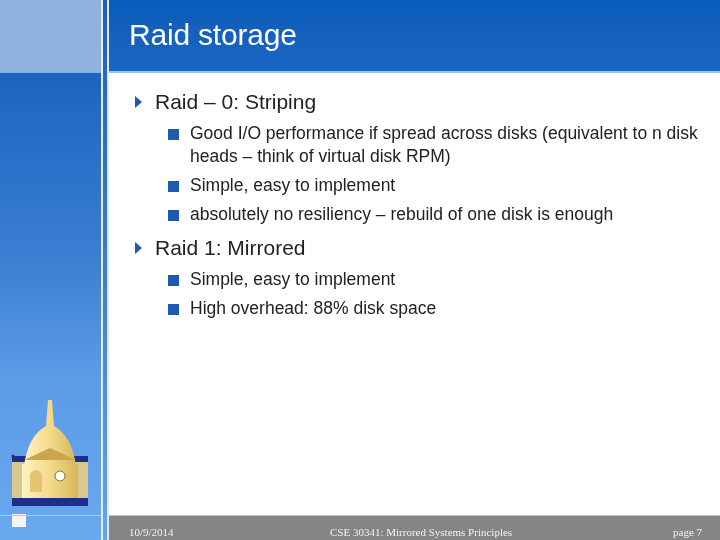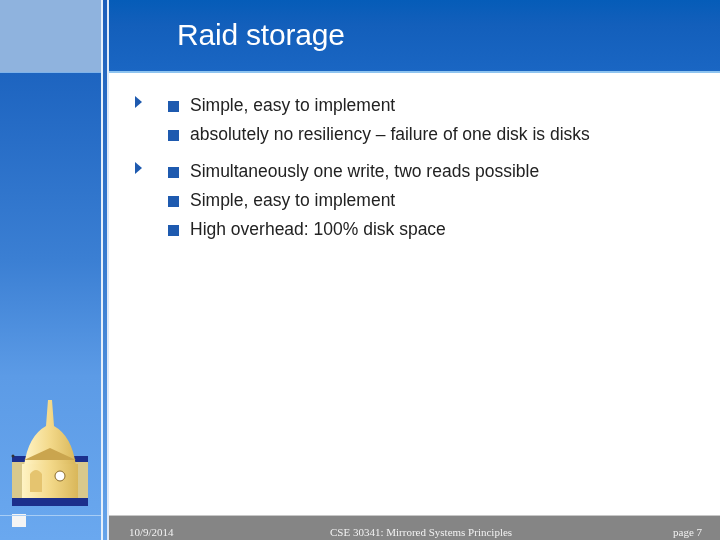--- a/index.html
+++ b/index.html
@@ -10,21 +10,21 @@
       background: linear-gradient(to bottom, #1d64c0 0%, #3b7fd3 40%, #5c9be6 65%, #6aa8ef 100%); }
     .sidebar-vline { position: absolute; left: 101px; top: 0; width: 2px; height: 540px; background: #e6f0fb; }
     .sidebar-strip { position: absolute; left: 103px; top: 0; width: 4px; height: 540px;
       background: linear-gradient(to bottom, #1d5fbb 0%, #3a7dd0 50%, #66a4ea 100%); }
     .strip-gap { position: absolute; left: 107px; top: 0; width: 2px; height: 540px; background: #dfe9f7; }
 
     .header { position: absolute; left: 109px; top: 0; width: 611px; height: 71px;
       background: linear-gradient(to bottom, #055cb8 0%, #135fbb 35%, #1a66c3 100%); }
     .header-underline { position: absolute; left: 109px; top: 71px; width: 611px; height: 2px; background: #8ec4f0; }
     .sidebar-hline-top { position: absolute; left: 0; top: 72px; width: 101px; height: 1px; background: #7fb2e8; }
-    .title { position: absolute; left: 129px; top: 18px; font-size: 30px; color: #ffffff; letter-spacing: -0.2px; margin-left: 48px; }
+    .title { position: absolute; left: 129px; top: 18px; font-size: 30px; color: #ffffff; letter-spacing: -0.2px; }
 
     .content { position: absolute; left: 133px; top: 88px; width: 580px; }
     .l1 { position: relative; font-size: 21px; color: #222; padding-left: 22px; line-height: 28px; margin-bottom: 6px; }
     .l1 .arrow { position: absolute; left: 2px; top: 8px; width: 0; height: 0;
       border-top: 6px solid transparent; border-bottom: 6px solid transparent; border-left: 7px solid #1e5aaf; }
     .l2 { position: relative; font-size: 17.5px; color: #222; padding-left: 57px; line-height: 23px; margin-bottom: 6px; }
     .l2 .sq { position: absolute; left: 35px; top: 7px; width: 11px; height: 11px; background: #1e5aaf; }
     .group-gap { height: 2px; }
 
     .footer { position: absolute; left: 109px; top: 516px; width: 611px; height: 24px; background: #858585; }
@@ -48,50 +48,49 @@
 <div class="sidebar-strip"></div>
 <div class="strip-gap"></div>
 
 <div class="header"></div>
 <div class="header-underline"></div>
 <div class="title">Raid storage</div>
 
 <div class="content">
   <div class="l1">
     <span class="arrow"></span>
+    <span>Raid – 0: Striping</span>
   </div>
   <div class="l2">
     <span class="sq"></span>
+    <span>Good I/O performance if spread across disks (equivalent to n disk heads – think of virtual disk RPM)</span>
   </div>
   <div class="l2">
     <span class="sq"></span>
     <span>Simple, easy to implement</span>
   </div>
   <div class="l2">
     <span class="sq"></span>
-    <span>absolutely no resiliency – failure of one disk is disks</span>
+    <span>absolutely no resiliency – rebuild of one disk is enough</span>
   </div>
   <div class="group-gap"></div>
   <div class="l1">
     <span class="arrow"></span>
-  </div>
-  <div class="l2">
-    <span class="sq"></span>
-    <span>Simultaneously one write, two reads possible</span>
+    <span>Raid 1: Mirrored</span>
   </div>
   <div class="l2">
     <span class="sq"></span>
     <span>Simple, easy to implement</span>
   </div>
   <div class="l2">
     <span class="sq"></span>
   </div>
   <div class="l2">
     <span class="sq"></span>
-    <span>High overhead: 100% disk space</span>
+    <span>High overhead: 88% disk space</span>
   </div>
 </div>
 
 <svg class="logo" viewBox="0 0 80 112" xmlns="http://www.w3.org/2000/svg">
   <defs>
     <linearGradient id="gold" x1="0" y1="0" x2="1" y2="0">
       <stop offset="0" stop-color="#fff3c4"></stop>
       <stop offset="0.5" stop-color="#f3d98a"></stop>
       <stop offset="1" stop-color="#d9b75a"></stop>
     </linearGradient>

